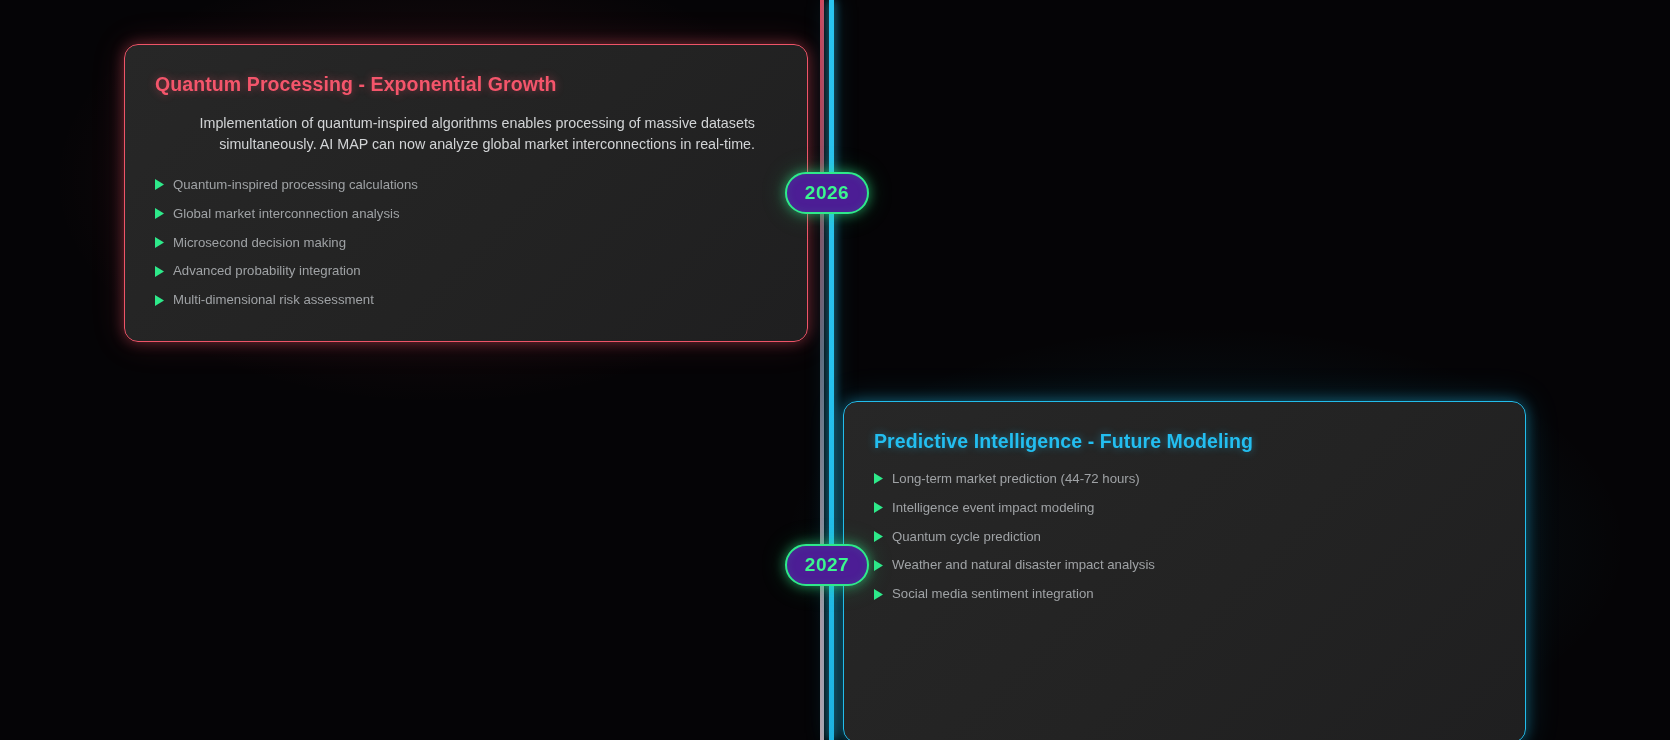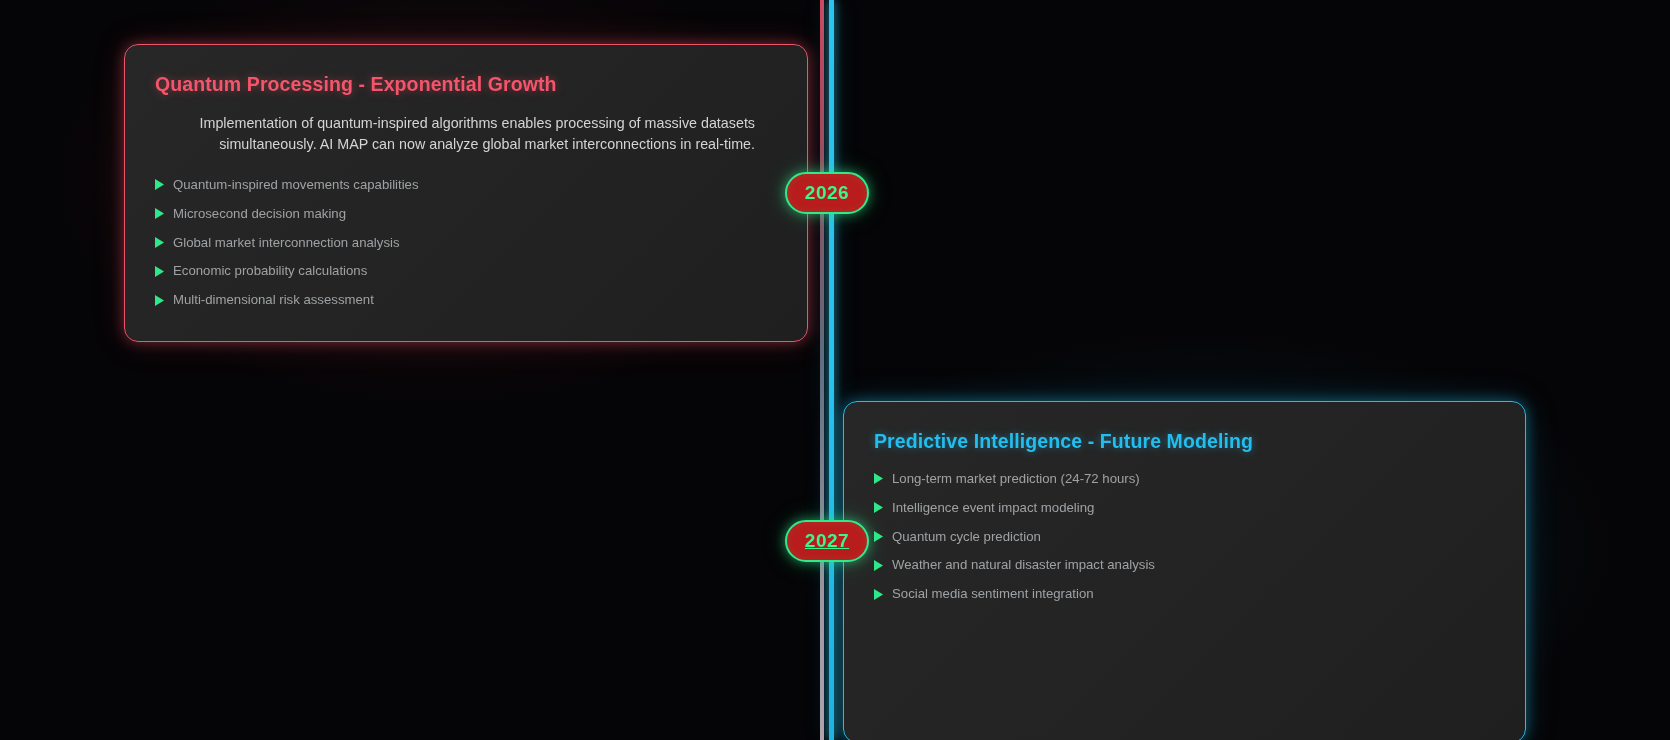--- a/index.html
+++ b/index.html
@@ -76,32 +76,32 @@
   
   .year-badge {
     position: absolute;
     display: flex;
     align-items: center;
     justify-content: center;
     width: 84px;
     height: 42px;
     border: 2px solid #2fe98a;
     border-radius: 21px;
-    background: #b91c1c;
+    background: #4c1d95;
     color: #3bf58f;
     font-size: 19px;
     font-weight: bold;
     letter-spacing: 0.5px;
     box-shadow: 0 0 12px rgba(47,233,138,0.55),
                 0 0 26px rgba(47,233,138,0.22),
                 inset 0 0 10px rgba(47,233,138,0.10);
     z-index: 6;
   }
   .badge-2026 { left: 785px; top: 172px; }
-  .badge-2027 { left: 785px; top: 520px; text-decoration: underline; }
+  .badge-2027 { left: 785px; top: 544px; }
 
   
   .card {
     position: absolute;
     border-radius: 14px;
     background: linear-gradient(135deg, #272727 0%, #232323 55%, #1f1f20 100%);
     padding: 28px 30px 30px 30px;
     z-index: 4;
   }
   .card-red {
@@ -188,45 +188,45 @@
 
   <div class="card-desc">Implementation of quantum-inspired algorithms enables processing of massive datasets simultaneously. AI MAP can now analyze global market interconnections in real-time.</div>
 
   <ul class="feature-list">
     <li class="feature-item">
       <span class="marker-icon">
         <svg width="9" height="11" viewBox="0 0 9 11">
             <polygon points="0,0 9,5.5 0,11" fill="currentColor"></polygon>
           </svg>
       </span>
-      <span>Quantum-inspired movements capabilities</span>
+      <span>Quantum-inspired processing calculations</span>
+    </li>
+    <li class="feature-item">
+      <span class="marker-icon">
+        <svg width="9" height="11" viewBox="0 0 9 11">
+            <polygon points="0,0 9,5.5 0,11" fill="currentColor"></polygon>
+          </svg>
+      </span>
+      <span>Global market interconnection analysis</span>
     </li>
     <li class="feature-item">
       <span class="marker-icon">
         <svg width="9" height="11" viewBox="0 0 9 11">
             <polygon points="0,0 9,5.5 0,11" fill="currentColor"></polygon>
           </svg>
       </span>
       <span>Microsecond decision making</span>
     </li>
     <li class="feature-item">
       <span class="marker-icon">
         <svg width="9" height="11" viewBox="0 0 9 11">
             <polygon points="0,0 9,5.5 0,11" fill="currentColor"></polygon>
           </svg>
       </span>
-      <span>Global market interconnection analysis</span>
-    </li>
-    <li class="feature-item">
-      <span class="marker-icon">
-        <svg width="9" height="11" viewBox="0 0 9 11">
-            <polygon points="0,0 9,5.5 0,11" fill="currentColor"></polygon>
-          </svg>
-      </span>
-      <span>Economic probability calculations</span>
+      <span>Advanced probability integration</span>
     </li>
     <li class="feature-item">
       <span class="marker-icon">
         <svg width="9" height="11" viewBox="0 0 9 11">
             <polygon points="0,0 9,5.5 0,11" fill="currentColor"></polygon>
           </svg>
       </span>
       <span>Multi-dimensional risk assessment</span>
     </li>
   </ul>
@@ -236,21 +236,21 @@
   <div class="card-title title-cyan">Predictive Intelligence - Future Modeling</div>
 
 
   <ul class="feature-list">
     <li class="feature-item">
       <span class="marker-icon">
         <svg width="9" height="11" viewBox="0 0 9 11">
             <polygon points="0,0 9,5.5 0,11" fill="currentColor"></polygon>
           </svg>
       </span>
-      <span>Long-term market prediction (24-72 hours)</span>
+      <span>Long-term market prediction (44-72 hours)</span>
     </li>
     <li class="feature-item">
       <span class="marker-icon">
         <svg width="9" height="11" viewBox="0 0 9 11">
             <polygon points="0,0 9,5.5 0,11" fill="currentColor"></polygon>
           </svg>
       </span>
       <span>Intelligence event impact modeling</span>
     </li>
     <li class="feature-item">

